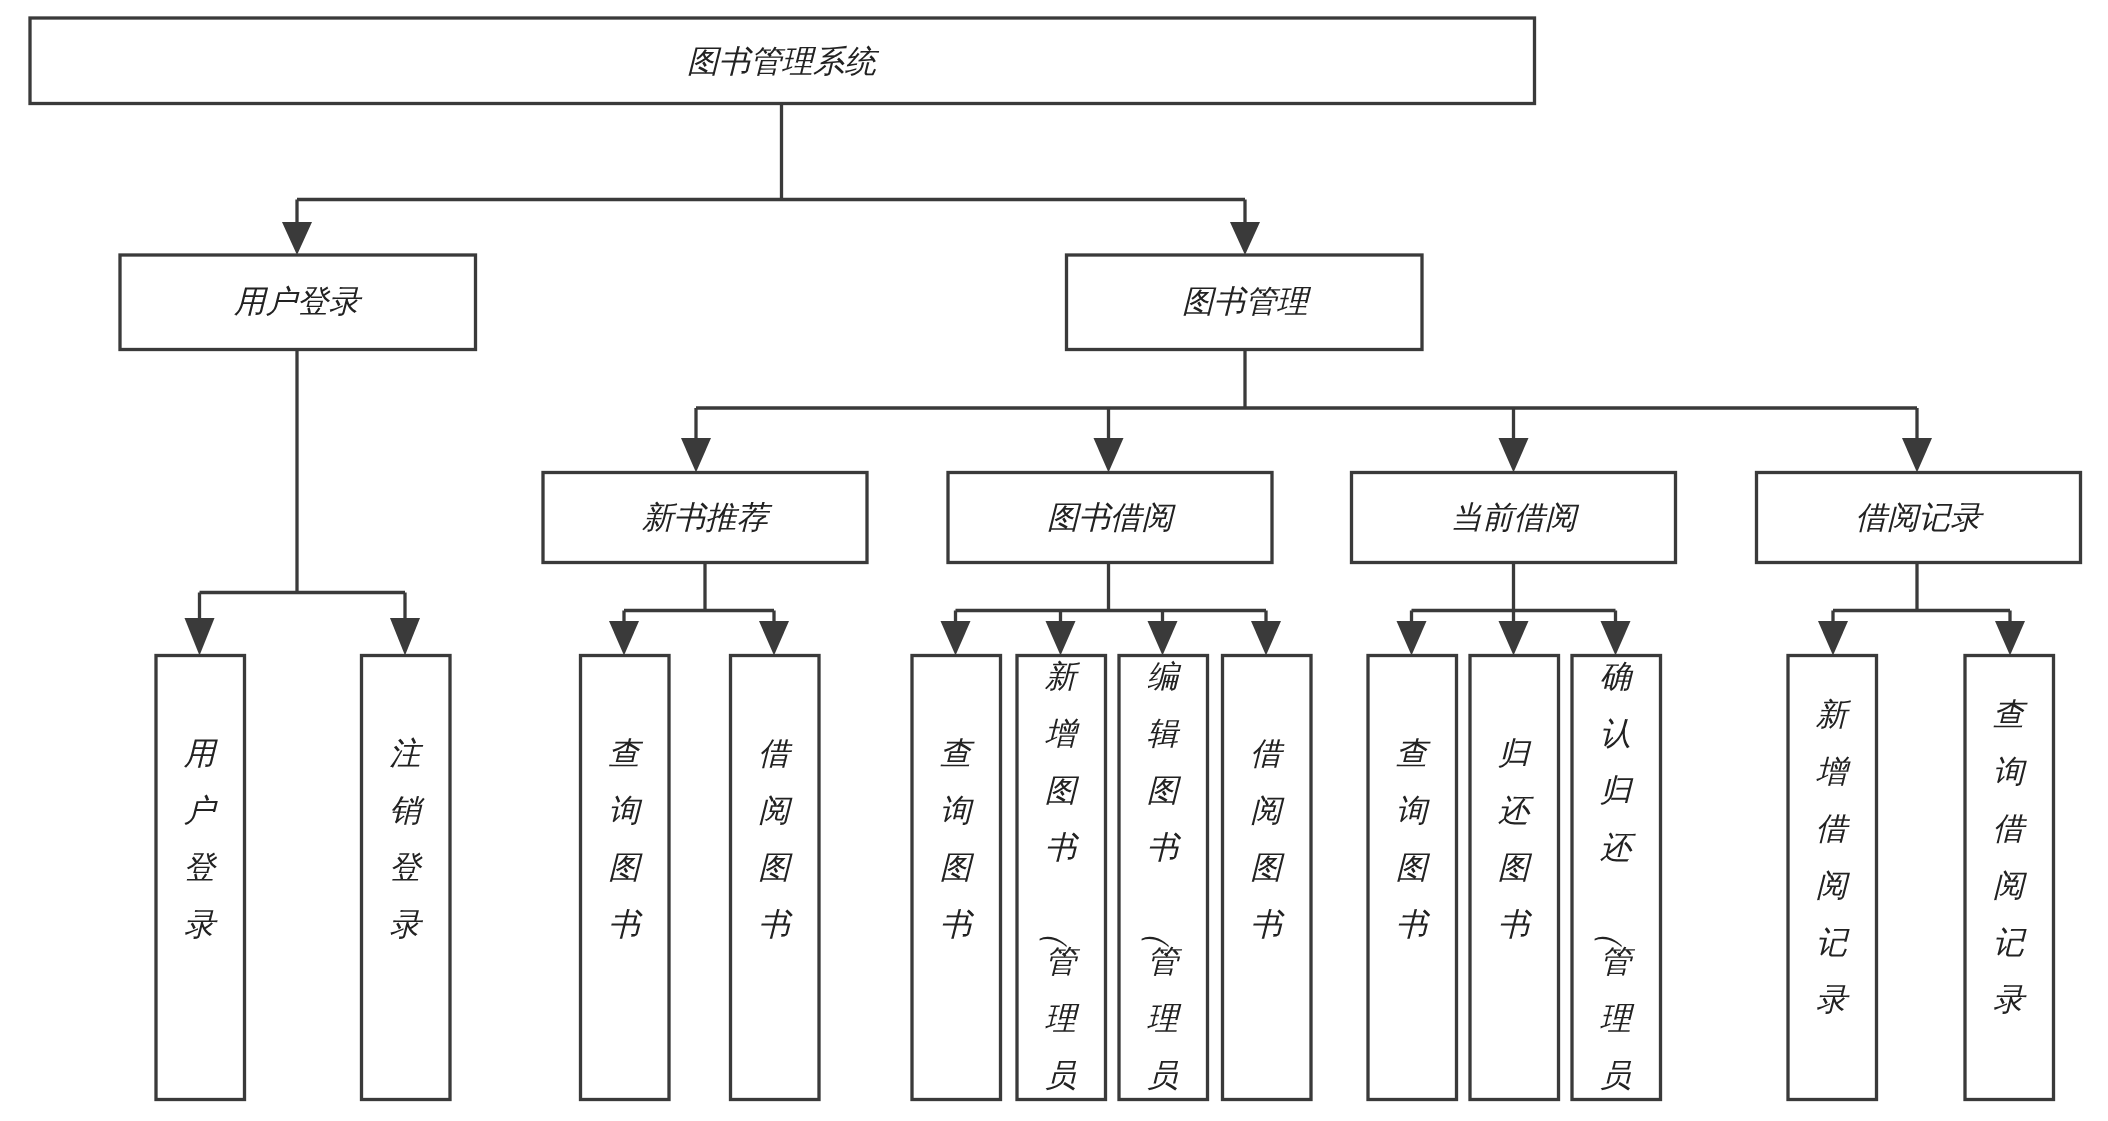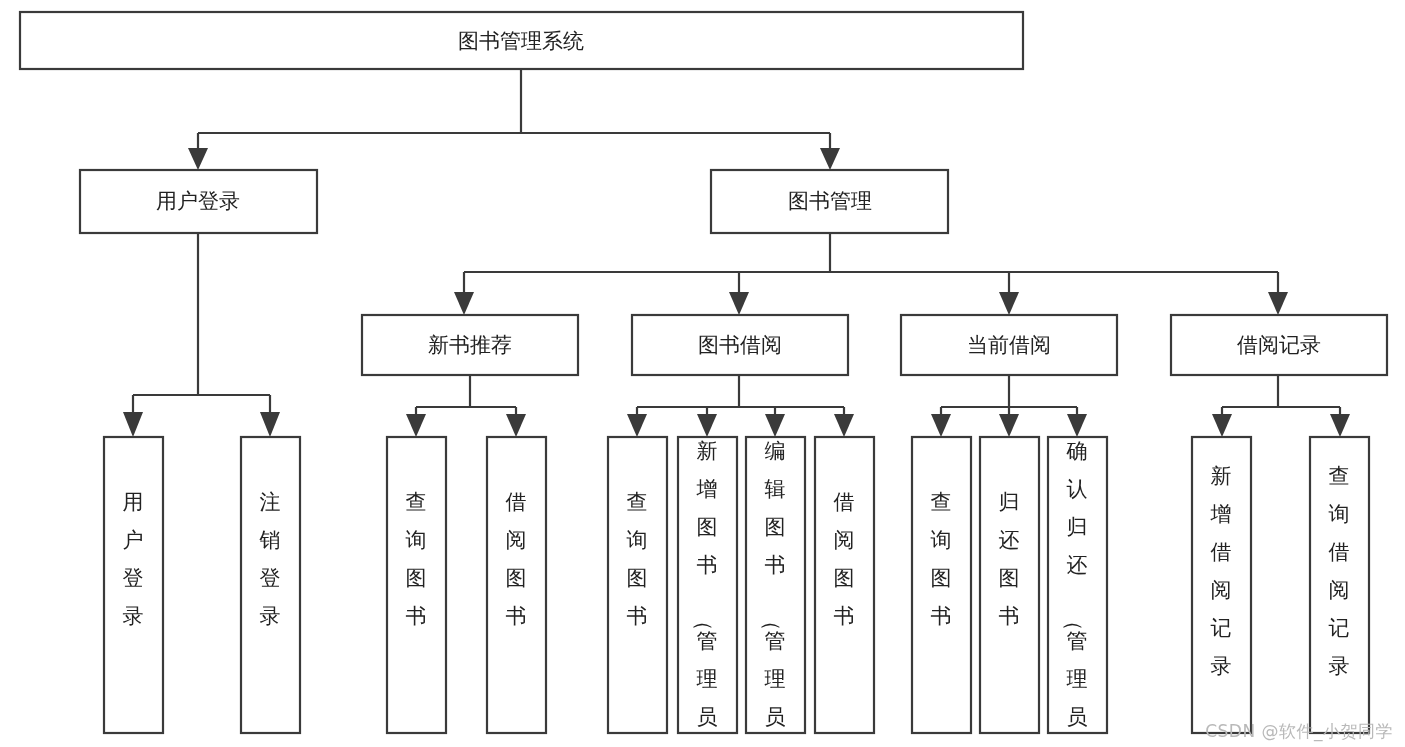--- a/index.html
+++ b/index.html
@@ -12,20 +12,21 @@
     width: 1405px;
     height: 747px;
     font-family: "DejaVu Sans", "Liberation Sans", sans-serif;
     overflow: hidden;
     position: relative;
   }
   #diagram-root {
     position: relative;
     width: 1405px;
     height: 747px;
+    font-style: italic;
   }
   svg.diagram-canvas {
     position: absolute;
     top: 0;
     left: 0;
     width: 1405px;
     height: 747px;
     display: block;
   }
   .node-box {
@@ -239,15 +240,14 @@
       <rect class="node-box" x="1192" y="437" width="59" height="296"></rect>
       <text class="node-label-v" x="1221" y="483"><tspan x="1221" y="483">新</tspan><tspan x="1221" y="521">增</tspan><tspan x="1221" y="559">借</tspan><tspan x="1221" y="597">阅</tspan><tspan x="1221" y="635">记</tspan><tspan x="1221" y="673">录</tspan></text>
     </g>
     <g>
       <rect class="node-box" x="1310" y="437" width="59" height="296"></rect>
       <text class="node-label-v" x="1339" y="483"><tspan x="1339" y="483">查</tspan><tspan x="1339" y="521">询</tspan><tspan x="1339" y="559">借</tspan><tspan x="1339" y="597">阅</tspan><tspan x="1339" y="635">记</tspan><tspan x="1339" y="673">录</tspan></text>
     </g>
 
   </svg>
 
-  <div class="watermark-text">CSDN @软件_小贺同学</div>
 
 </div>
 
 </body></html>

